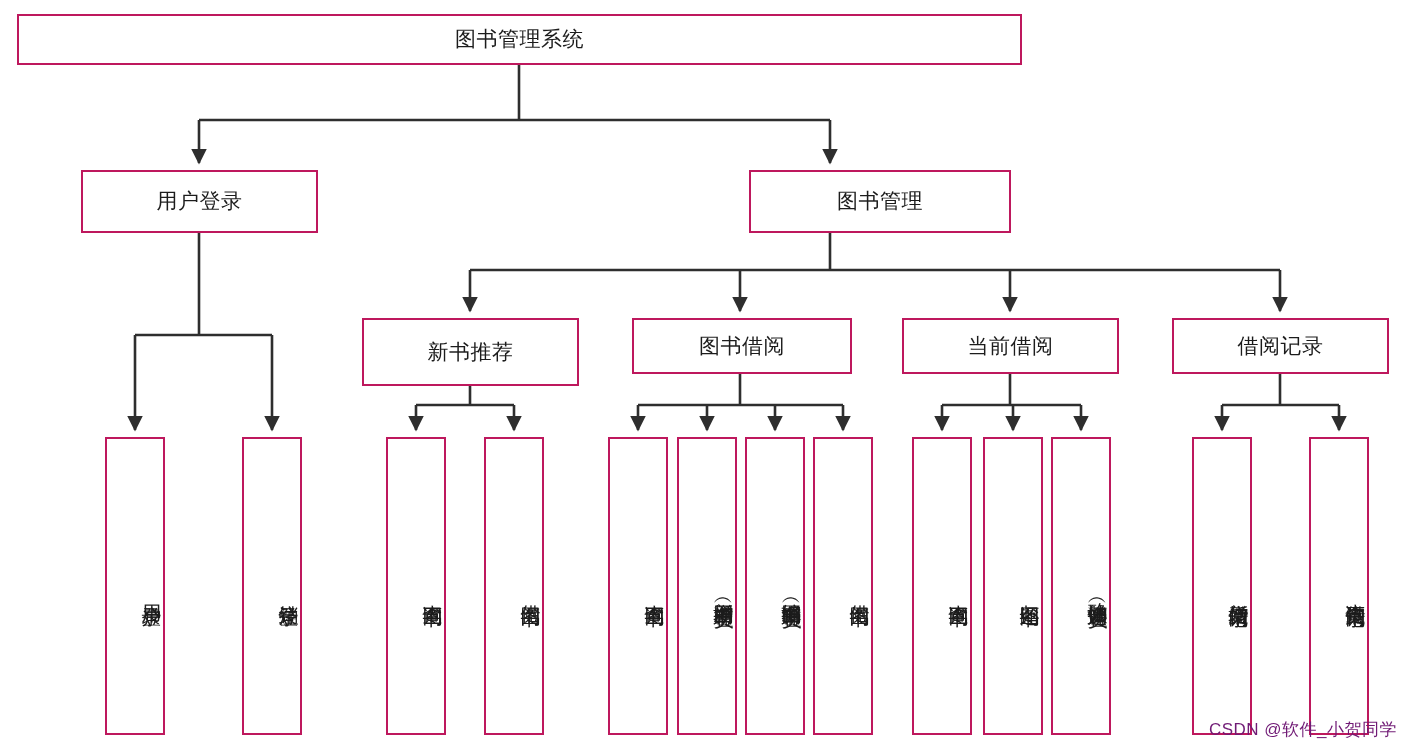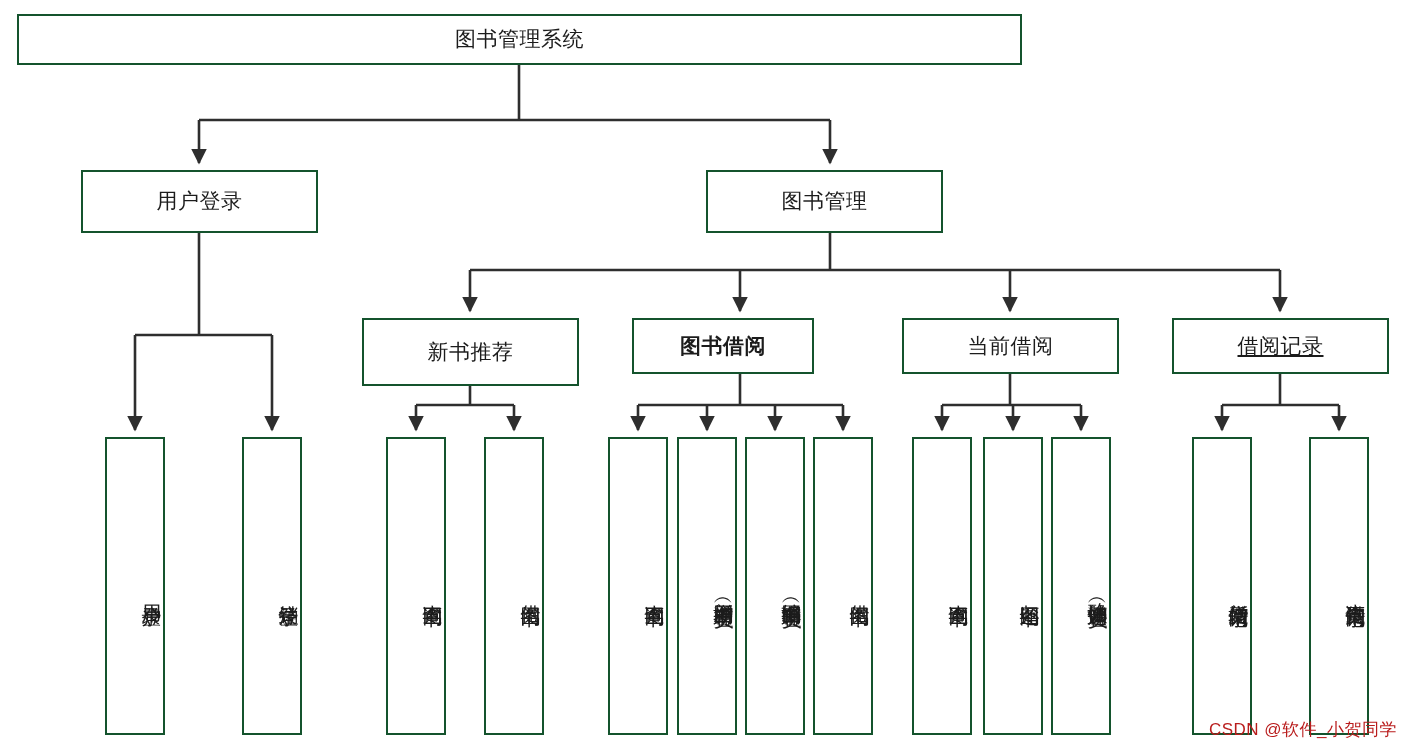--- a/index.html
+++ b/index.html
@@ -22,21 +22,21 @@
     left: 0;
     top: 0;
     width: 1405px;
     height: 747px;
     pointer-events: none;
   }
   .node {
     position: absolute;
     box-sizing: border-box;
     background: #ffffff;
-    border: 2px solid #14532d;
+    border: 2px solid #be185d;
     display: flex;
     align-items: center;
     justify-content: center;
     color: #1c1c1c;
     line-height: 1.18;
     text-align: center;
   }
   .node.horiz {
     font-size: 21px;
     letter-spacing: 0.5px;
@@ -54,21 +54,21 @@
     writing-mode: vertical-rl;
     text-orientation: upright;
     display: block;
     white-space: nowrap;
   }
   #watermark {
     position: absolute;
     right: 8px;
     bottom: 6px;
     font-size: 17px;
-    color: #b91c1c;
+    color: #701a75;
     letter-spacing: 0.5px;
     white-space: nowrap;
     pointer-events: none;
   }
 </style>
 </head>
 <body>
 
 <div id="stage">
 
@@ -124,34 +124,34 @@
     </g>
   </svg>
 
   <div class="node horiz" style="left: 17px; top: 14px; width: 1005px; height: 51px;">
     <span>图书管理系统</span>
   </div>
 
   <div class="node horiz" style="left: 81px; top: 170px; width: 237px; height: 63px;">
     <span>用户登录</span>
   </div>
-  <div class="node horiz" style="left: 706px; top: 170px; width: 237px; height: 63px;">
+  <div class="node horiz" style="left: 749px; top: 170px; width: 262px; height: 63px;">
     <span>图书管理</span>
   </div>
 
   <div class="node horiz" style="left: 362px; top: 318px; width: 217px; height: 68px;">
     <span>新书推荐</span>
   </div>
-  <div class="node horiz" style="left: 632px; top: 318px; width: 182px; height: 56px; font-weight: bold;">
+  <div class="node horiz" style="left: 632px; top: 318px; width: 220px; height: 56px;">
     <span>图书借阅</span>
   </div>
   <div class="node horiz" style="left: 902px; top: 318px; width: 217px; height: 56px; justify-content: center;">
     <span>当前借阅</span>
   </div>
-  <div class="node horiz" style="left: 1172px; top: 318px; width: 217px; height: 56px; text-decoration: underline;">
+  <div class="node horiz" style="left: 1172px; top: 318px; width: 217px; height: 56px;">
     <span>借阅记录</span>
   </div>
 
   <div class="node vert" style="left: 105px; top: 437px; width: 60px; height: 298px;">
     <span class="vtext">用户登录</span>
   </div>
   <div class="node vert" style="left: 242px; top: 437px; width: 60px; height: 298px;">
     <span class="vtext">注销登录</span>
   </div>
   <div class="node vert" style="left: 386px; top: 437px; width: 60px; height: 298px;">

